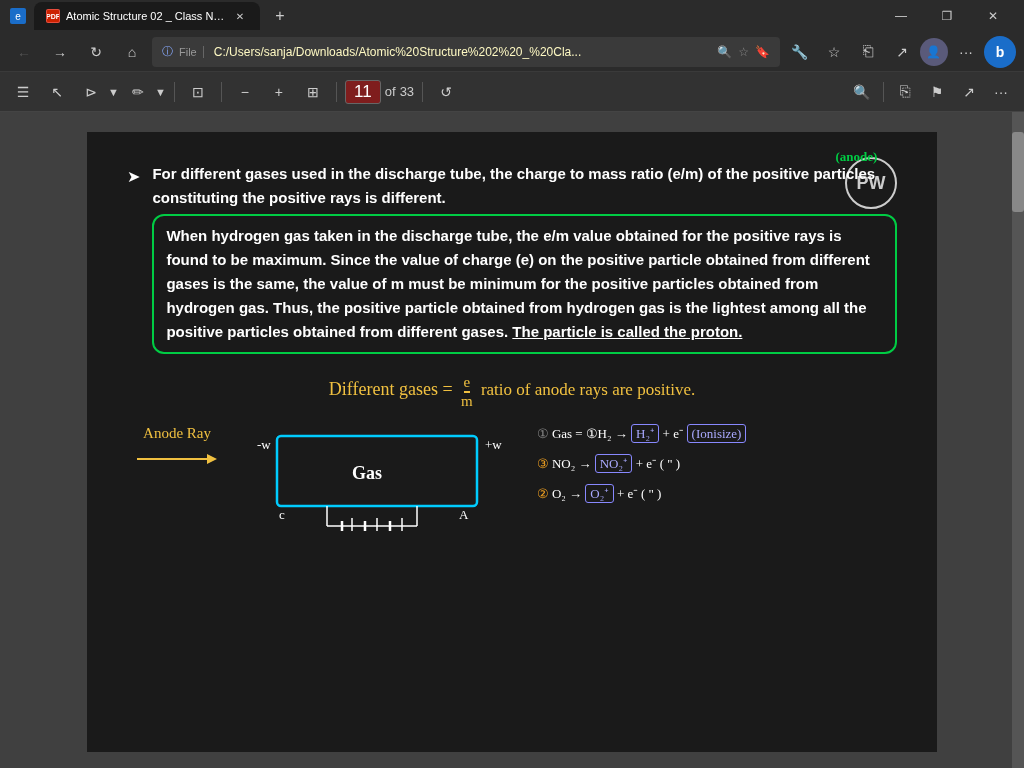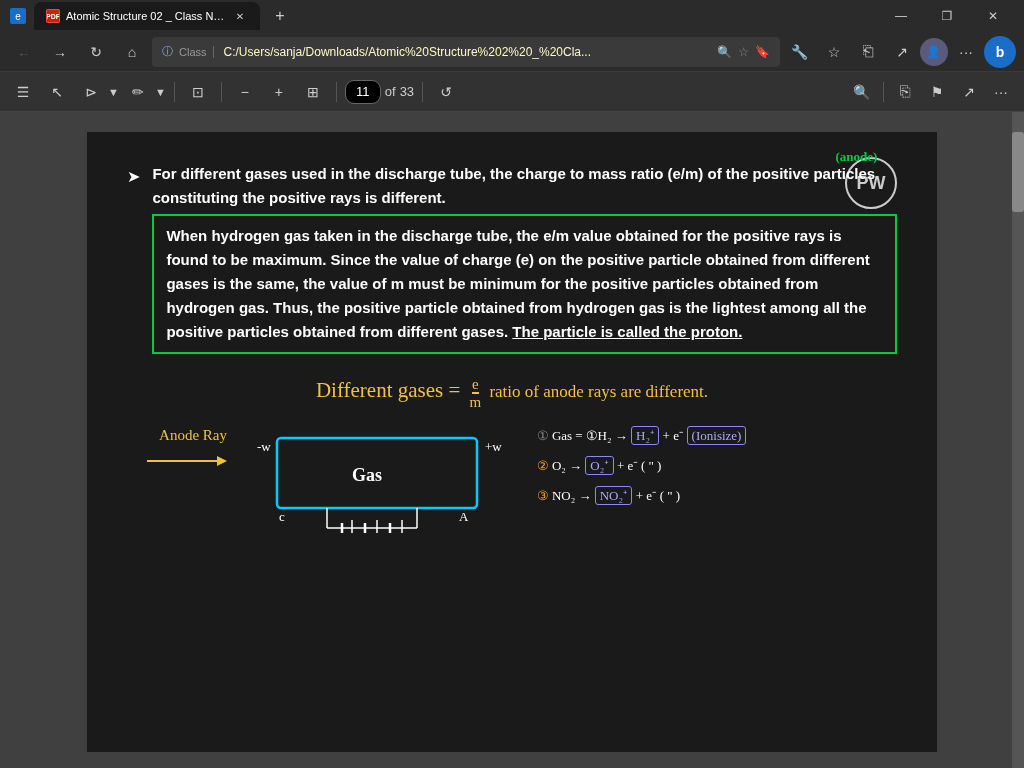--- a/index.html
+++ b/index.html
@@ -195,26 +195,26 @@
     .page-nav {
       display: flex;
       align-items: center;
       gap: 4px;
       color: #ccc;
       font-size: 13px;
     }
     .page-input {
       width: 36px;
       height: 24px;
-      background: #000000;
+      background: #7f1d1d;
       border: 1px solid #666;
-      border-radius: 9px;
+      border-radius: 3px;
       color: #fff;
       text-align: center;
-      font-size: 13px;
+      font-size: 17px;
     }
     .page-total { color: #ccc; }
     .pdf-tools-right {
       margin-left: auto;
       display: flex;
       align-items: center;
       gap: 2px;
     }
 
     
@@ -269,21 +269,21 @@
     }
     .bullet-arrow {
       color: #ffffff;
       font-size: 16px;
       margin-top: 2px;
       flex-shrink: 0;
     }
 
     .highlighted-section {
       border: 2px solid #00cc44;
-      border-radius: 0;
+      border-radius: 12px;
       padding: 8px 12px;
       margin-top: 4px;
       background: transparent;
     }
 
     .pw-logo {
       position: absolute;
       top: 25px;
       right: 40px;
       width: 52px;
@@ -342,21 +342,21 @@
 </div>
 
 <div class="nav-bar">
   <div class="nav-btn disabled">←</div>
   <div class="nav-btn">→</div>
   <div class="nav-btn">↻</div>
   <div class="nav-btn">⌂</div>
 
   <div class="address-bar">
     <span style="color:#8af;font-size:11px;">ⓘ</span>
-    <span style="color:#999;font-size:11px;margin-right:4px;border-right:1px solid #666;padding-right:6px;">Class</span>
+    <span style="color:#999;font-size:11px;margin-right:4px;border-right:1px solid #666;padding-right:6px;">File</span>
     <span class="address-text">C:/Users/sanja/Downloads/Atomic%20Structure%202%20_%20Cla...</span>
     <span style="color:#888;font-size:12px;">🔍</span>
     <span style="color:#888;font-size:12px;">☆</span>
     <span style="color:#888;font-size:12px;">🔖</span>
   </div>
 
   <div class="nav-icons-right">
     <div class="nav-icon-btn">🔧</div>
     <div class="nav-icon-btn">☆</div>
     <div class="nav-icon-btn">⎗</div>
@@ -437,33 +437,33 @@
               When hydrogen gas taken in the discharge tube, the e/m value obtained for the positive rays is found to be maximum. Since the value of charge (e) on the positive particle obtained from different gases is the same, the value of m must be minimum for the positive particles obtained from hydrogen gas. Thus, the positive particle obtained from hydrogen gas is the lightest among all the positive particles obtained from different gases.
               <span style="text-decoration:underline;">The particle is called the proton.</span>
             </span>
           </div>
         </div>
       </div>
 
       <div class="handwritten-section">
 
         <div style="text-align:center;margin-bottom:12px;">
-          <span style="color:#f0c040;font-family:'Comic Sans MS',cursive;font-size:21px;">
+          <span style="color:#f0c040;font-family:'Comic Sans MS',cursive;font-size:18px;">
             Different gases = 
           </span>
           <span style="display:inline-flex;flex-direction:column;align-items:center;margin:0 4px;vertical-align:middle;">
             <span style="color:#f0c040;font-family:'Comic Sans MS',cursive;font-size:15px;border-bottom:2px solid #f0c040;line-height:1.1;">e</span>
             <span style="color:#f0c040;font-family:'Comic Sans MS',cursive;font-size:15px;line-height:1.1;">m</span>
           </span>
-          <span style="color:#f0c040;font-family:'Comic Sans MS',cursive;font-size:17px;"> ratio of anode rays are different.</span>
+          <span style="color:#f0c040;font-family:'Comic Sans MS',cursive;font-size:17px;"> ratio of anode rays are positive.</span>
         </div>
 
         <div style="display:flex;align-items:flex-start;gap:10px;position:relative;">
 
-          <div style="display:flex;flex-direction:column;align-items:flex-end;gap:4px;min-width:100px;">
+          <div style="display:flex;flex-direction:column;align-items:center;gap:4px;min-width:100px;">
             <span style="color:#f0c040;font-family:'Comic Sans MS',cursive;font-size:15px;">Anode Ray</span>
 
             <svg width="80" height="20">
               <line x1="0" y1="10" x2="70" y2="10" stroke="#f0c040" stroke-width="2"></line>
               <polygon points="70,5 80,10 70,15" fill="#f0c040"></polygon>
             </svg>
           </div>
 
           <div style="position:relative;">
             <svg width="280" height="110">
@@ -497,33 +497,33 @@
 
             <div class="eq-line">
               <span style="color:#888;">①</span>
               <span> Gas = ①H₂ →  </span>
               <span style="border:1.5px solid #8888ff;border-radius:3px;padding:1px 4px;color:#aaaaff;margin-top:24px;">H₂⁺</span>
               <span> + e⁻  </span>
               <span style="border:1.5px solid #8888ff;border-radius:3px;padding:1px 4px;color:#aaaaff;">(Ionisize)</span>
             </div>
 
             <div class="eq-line">
+              <span style="color:#f0a020;">③</span>
+              <span> NO₂  →  </span>
+              <span style="border:1.5px solid #8888ff;border-radius:3px;padding:1px 4px;color:#aaaaff;">NO₂⁺</span>
+              <span> + e⁻ (  "  )</span>
+            </div>
+
+            <div class="eq-line">
               <span style="color:#f0a020;">②</span>
               <span> O₂  →  </span>
               <span style="border:1.5px solid #8888ff;border-radius:3px;padding:1px 4px;color:#aaaaff;">O₂⁺</span>
               <span> + e⁻ (  "  )</span>
             </div>
 
-            <div class="eq-line">
-              <span style="color:#f0a020;">③</span>
-              <span> NO₂  →  </span>
-              <span style="border:1.5px solid #8888ff;border-radius:3px;padding:1px 4px;color:#aaaaff;">NO₂⁺</span>
-              <span> + e⁻ (  "  )</span>
-            </div>
-
 
           </div>
         </div>
       </div>
     </div>
 
   </div>
 
   <div class="scrollbar">
     <div class="scrollbar-thumb"></div>

